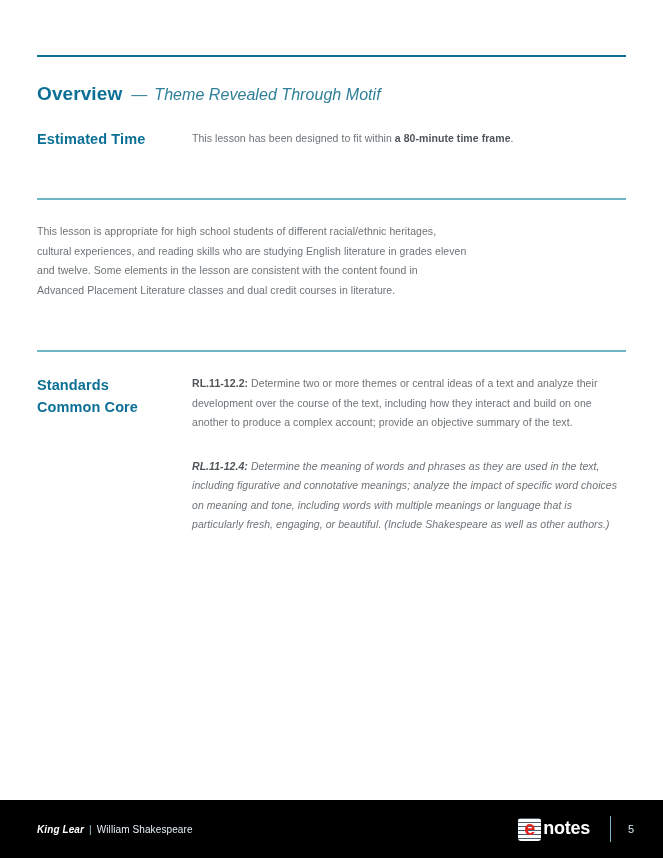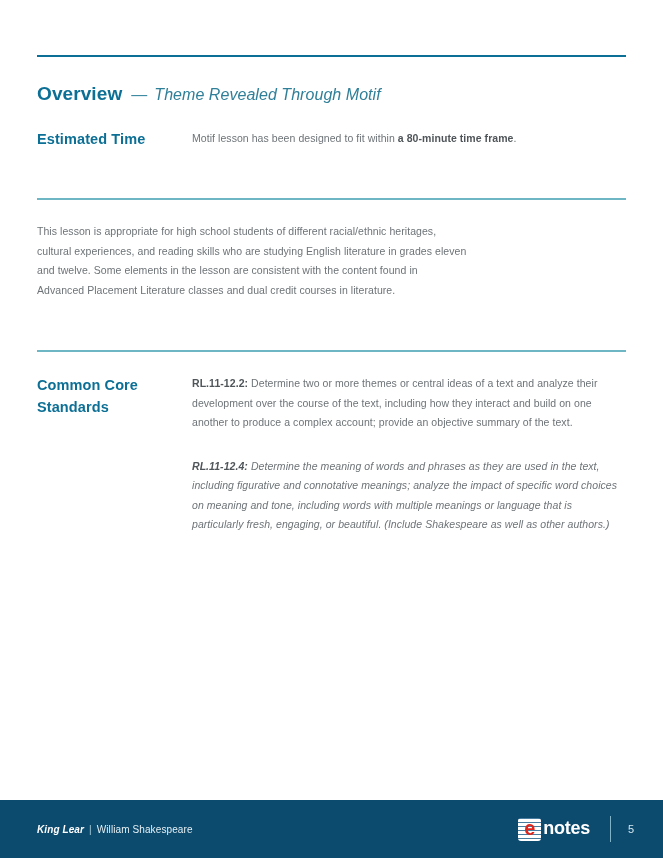--- a/index.html
+++ b/index.html
@@ -113,21 +113,21 @@
   .sp-b { height: 50px; }
   .sec-ccs { margin-top: 22px; }
 
   
   .footer {
     position: absolute;
     left: 0;
     top: 800px;
     width: 663px;
     height: 58px;
-    background: #0c4a6e;
+    background: #000000;
     display: flex;
     align-items: center;
   }
   .footer-left {
     position: absolute;
     left: 37px;
     font-size: 10px;
     color: #ffffff;
     white-space: nowrap;
     letter-spacing: .1px;
@@ -212,42 +212,42 @@
 
     <div class="overview-row">
       <span class="overview-title">Overview</span>
       <span class="overview-dash">—</span>
       <span class="overview-sub">Theme Revealed Through Motif</span>
     </div>
 
     <div class="section sec-estimated">
       <div class="section-label">Estimated Time</div>
       <div class="section-body">
-        <p><span>Motif lesson has been designed to fit within </span><b>a 80-minute time frame</b><span>.</span></p>
+        <p><span>This lesson has been designed to fit within </span><b>a 80-minute time frame</b><span>.</span></p>
       </div>
     </div>
 
     <div class="sp-a"></div>
 
     <hr class="rule rule-mid">
 
     <div class="section sec-class">
       <div class="section-body">
         <p>This lesson is appropriate for high school students of different racial/ethnic heritages, cultural experiences, and reading skills who are studying English literature in grades eleven and twelve. Some elements in the lesson are consistent with the content found in Advanced Placement Literature classes and dual credit courses in literature.</p>
       </div>
     </div>
 
     <div class="sp-b"></div>
 
     <hr class="rule rule-mid">
 
     <div class="section sec-ccs">
       <div class="section-label">
+        <div>Standards</div>
         <div>Common Core</div>
-        <div>Standards</div>
       </div>
       <div class="section-body">
         <p><b>RL.11-12.2:</b><span> Determine two or more themes or central ideas of a text and analyze their development over the course of the text, including how they interact and build on one another to produce a complex account; provide an objective summary of the text.</span></p>
         <p><b>RL.11-12.4:</b><span> Determine the meaning of words and phrases as they are used in the text, including figurative and connotative meanings; analyze the impact of specific word choices on meaning and tone, including words with multiple meanings or language that is particularly fresh, engaging, or beautiful. (Include Shakespeare as well as other authors.)</span></p>
       </div>
     </div>
 
   </div>
 
   <div class="footer">

